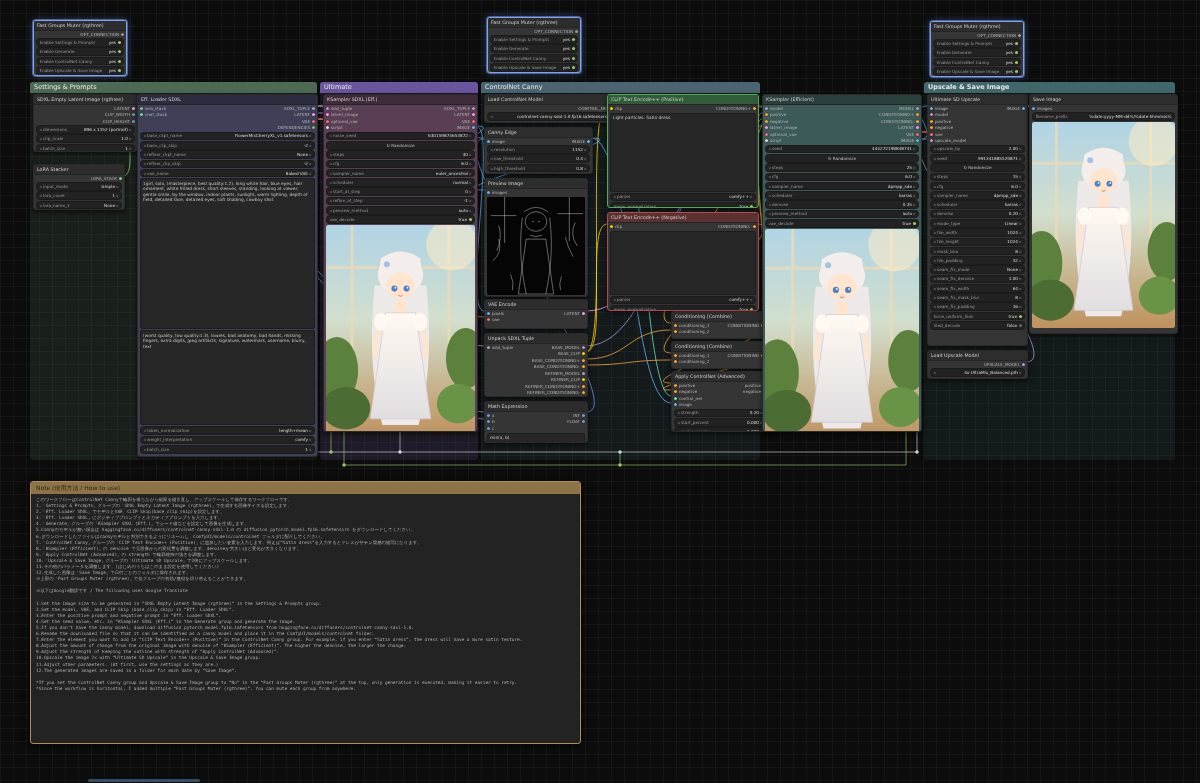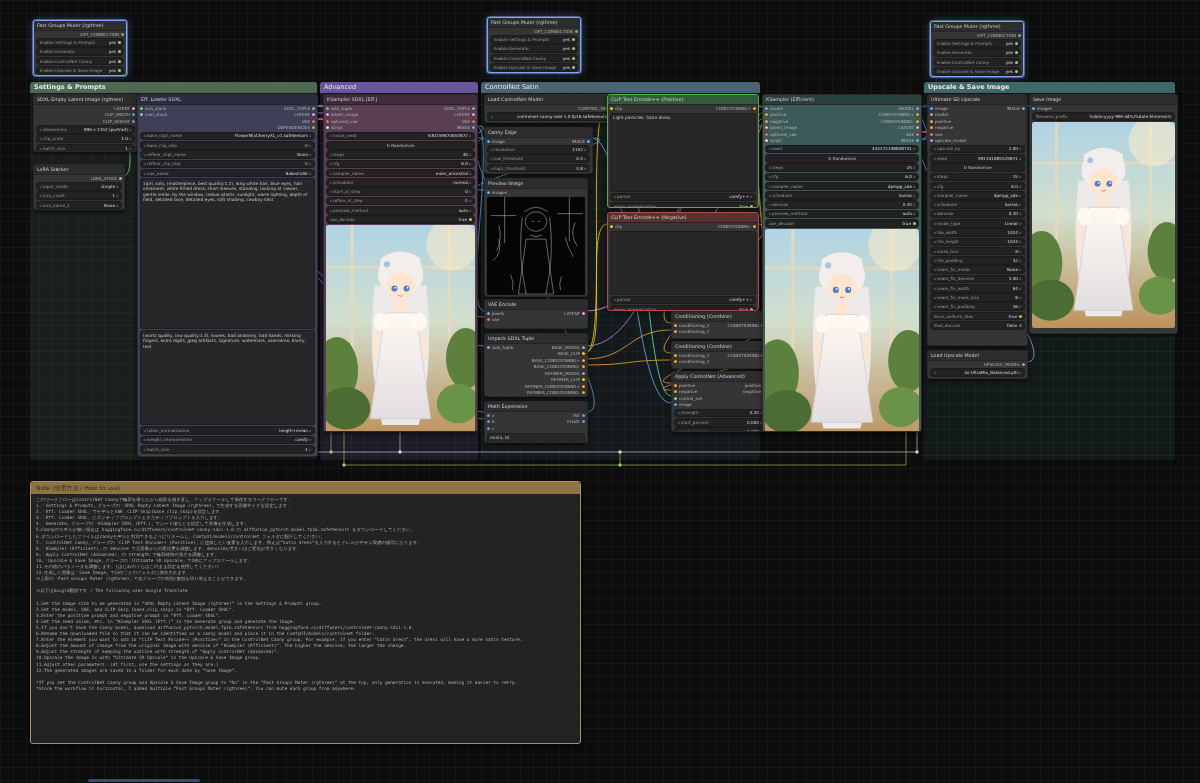--- a/index.html
+++ b/index.html
@@ -45,27 +45,27 @@
   .note-line{font-family:"DejaVu Sans Mono","Liberation Mono",monospace;font-size:4.4px;
     line-height:6.1px;min-height:6.1px;color:#b0b0b0;white-space:nowrap;overflow:hidden;}
   .hscrollbar{position:absolute;left:88px;bottom:1px;width:112px;height:3px;border-radius:2px;
     background:#4a6f92;opacity:.65;z-index:5;}
 </style>
 </head>
 <body>
 
 <div id="canvas">
     <div class="group" style="left: 30px; top: 82px; width: 287px; height: 378px; background: rgba(92, 130, 98, 0.16);">
-      <div class="group-title" style="background: rgb(78, 106, 85); font-weight: bold;">Settings &amp; Prompts</div>
+      <div class="group-title" style="background: rgb(78, 106, 85);">Settings &amp; Prompts</div>
     </div>
     <div class="group" style="left: 320px; top: 82px; width: 158px; height: 378px; background: rgba(130, 100, 180, 0.16);">
-      <div class="group-title" style="background: rgb(106, 86, 158);">Advanced</div>
+      <div class="group-title" style="background: rgb(106, 86, 158);">Ultimate</div>
     </div>
     <div class="group" style="left: 481px; top: 82px; width: 279px; height: 378px; background: rgba(80, 120, 140, 0.13);">
-      <div class="group-title" style="background: rgb(74, 100, 114);">ControlNet Satin</div>
+      <div class="group-title" style="background: rgb(74, 100, 114);">ControlNet Canny</div>
     </div>
     <div class="group" style="left: 924px; top: 82px; width: 251px; height: 378px; background: rgba(70, 130, 125, 0.13);">
       <div class="group-title" style="background: rgb(64, 104, 106); font-weight: bold;">Upscale &amp; Save Image</div>
     </div>
     <svg class="wires" width="1200" height="783">
       <path d="M121,177 C143,177 115,106 137,106" stroke="#86d18c" fill="none" stroke-width="0.9" opacity="0.85"></path>
       <path d="M136,106 C216,106 243,113 323,113" stroke="#ff9cf9" fill="none" stroke-width="0.9" opacity="0.85"></path>
       <path d="M136,112 C216,112 404,412 484,412" stroke="#6ca0dc" fill="none" stroke-width="0.9" opacity="0.85"></path>
       <path d="M136,119 C216,119 404,419 484,419" stroke="#6ca0dc" fill="none" stroke-width="0.9" opacity="0.85"></path>
       <path d="M316,106 C338,106 301,106 323,106" stroke="#b39ddb" fill="none" stroke-width="0.9" opacity="0.85"></path>

